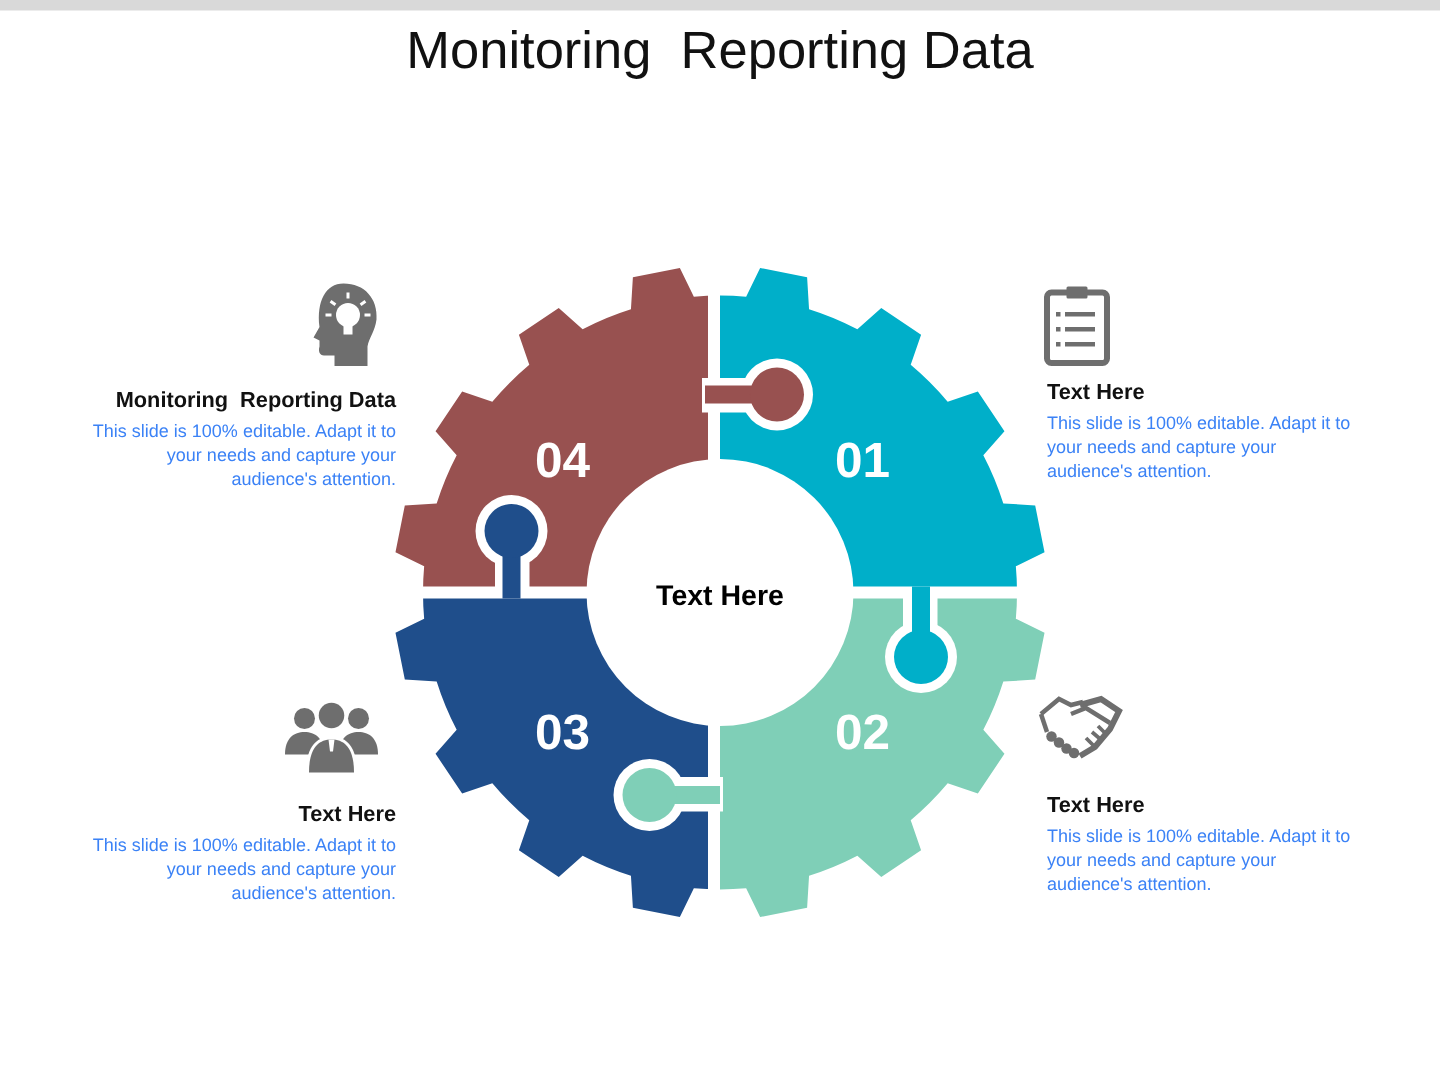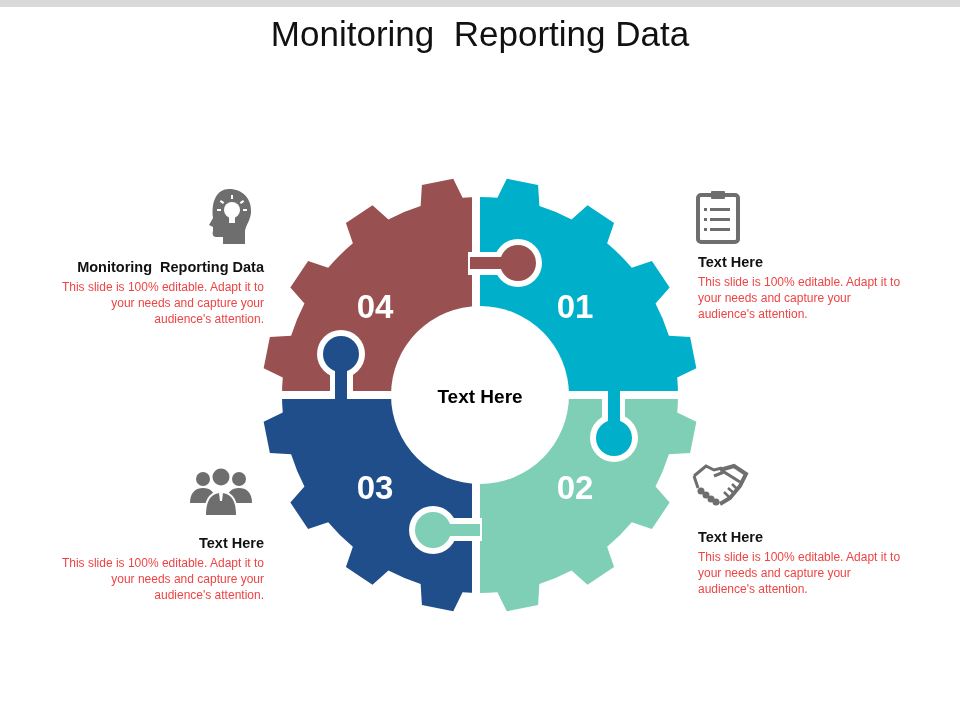--- a/index.html
+++ b/index.html
@@ -8,21 +8,21 @@
   .topbar { position: absolute; left: 0; top: 0; width: 960px; height: 7px; background: #d9d9d9; }
   .title { position: absolute; left: 0; top: 14px; width: 960px; text-align: center;
            font-size: 35px; color: #111; letter-spacing: 0px; white-space: pre; }
   .gear { position: absolute; left: 0; top: 0; }
   .num { font-family: "Liberation Sans", sans-serif; font-weight: bold; font-size: 33px; fill: #ffffff; }
   .center-label { font-family: "Liberation Sans", sans-serif; font-weight: bold; font-size: 19px; fill: #000; }
   .block { position: absolute; width: 210px; }
   .block.left { text-align: right; }
   .block.right { text-align: left; }
   .block .heading { font-weight: bold; font-size: 14.5px; color: #111; margin-bottom: 4px; white-space: pre; }
-  .block .body { font-size: 12px; color: #ef4444; line-height: 16px; }
+  .block .body { font-size: 12px; color: #3b82f6; line-height: 16px; }
   .icon { position: absolute; }
 </style>
 </head>
 <body>
 
 <div class="topbar"></div>
 <div class="title">Monitoring  Reporting Data</div>
 
 <svg class="gear" width="960" height="720" viewBox="0 0 960 720">
   <g id="gear-group">

